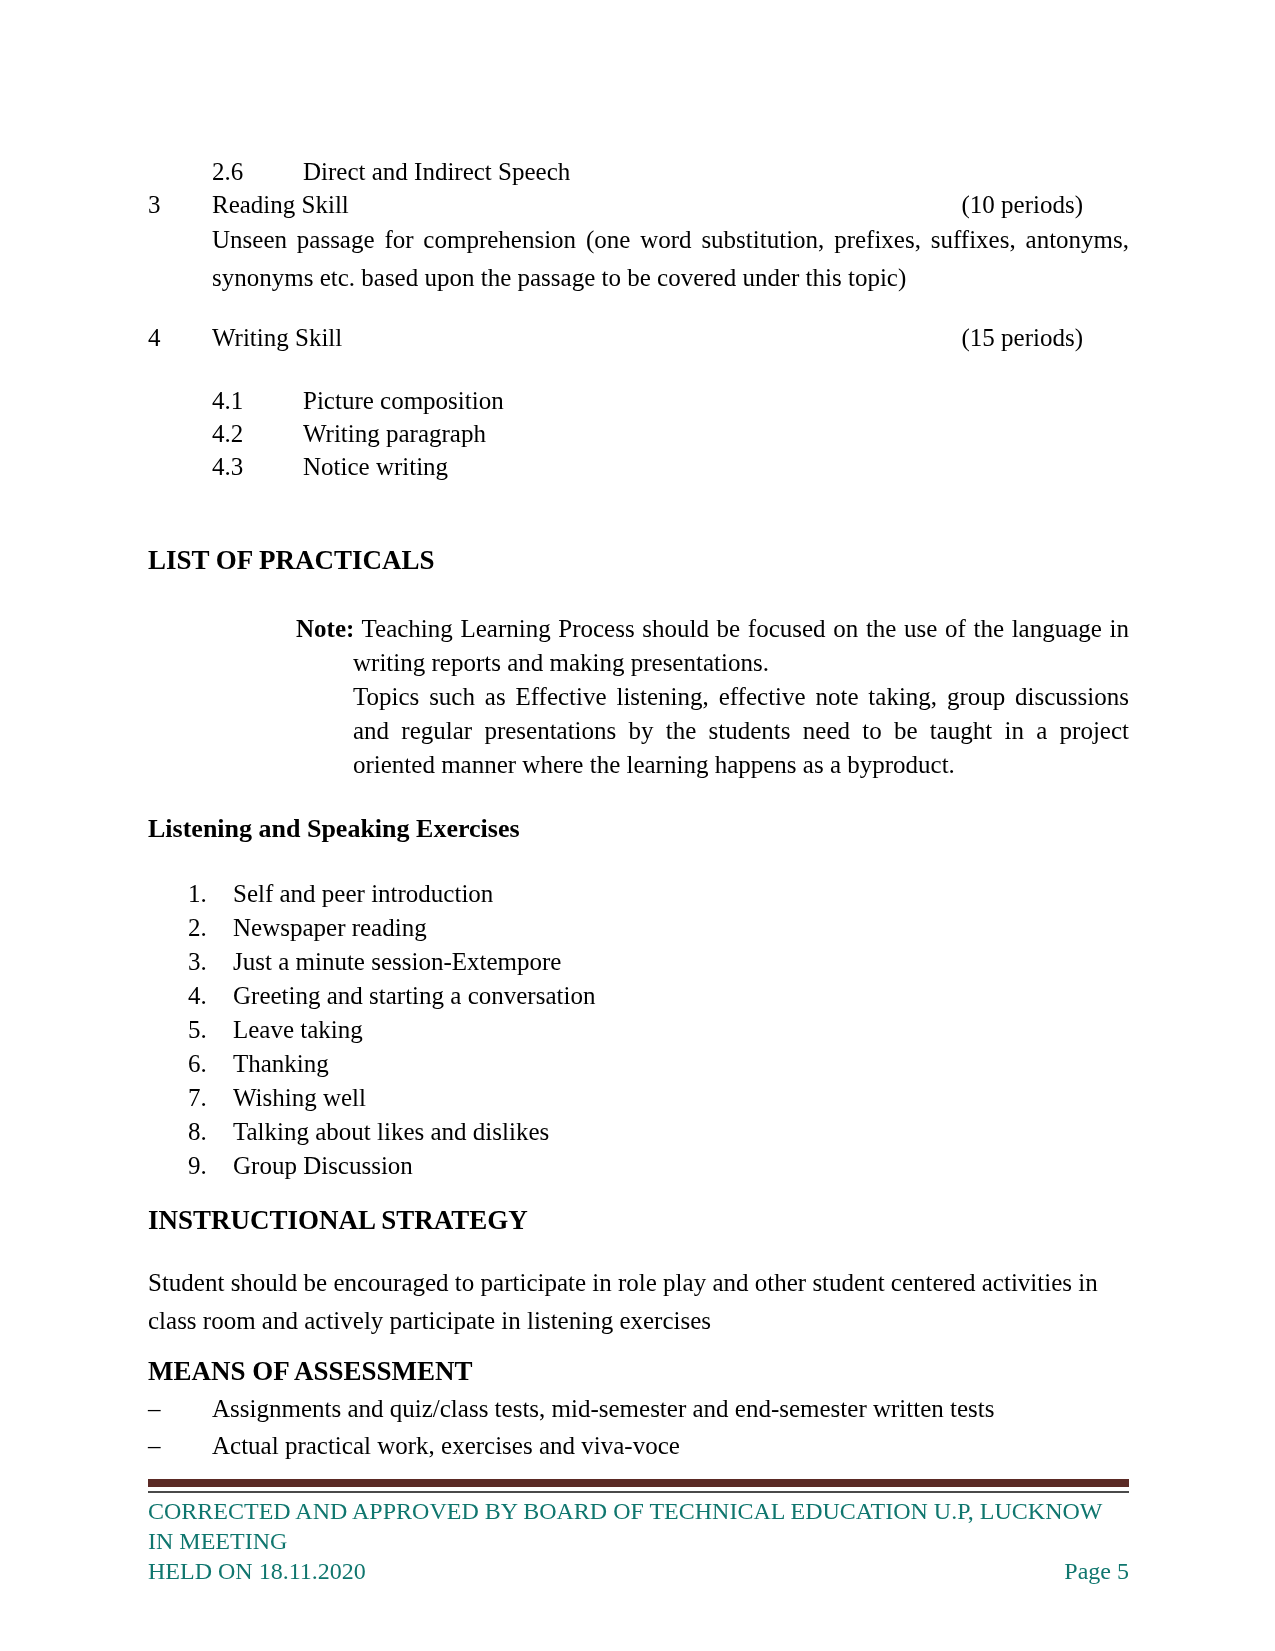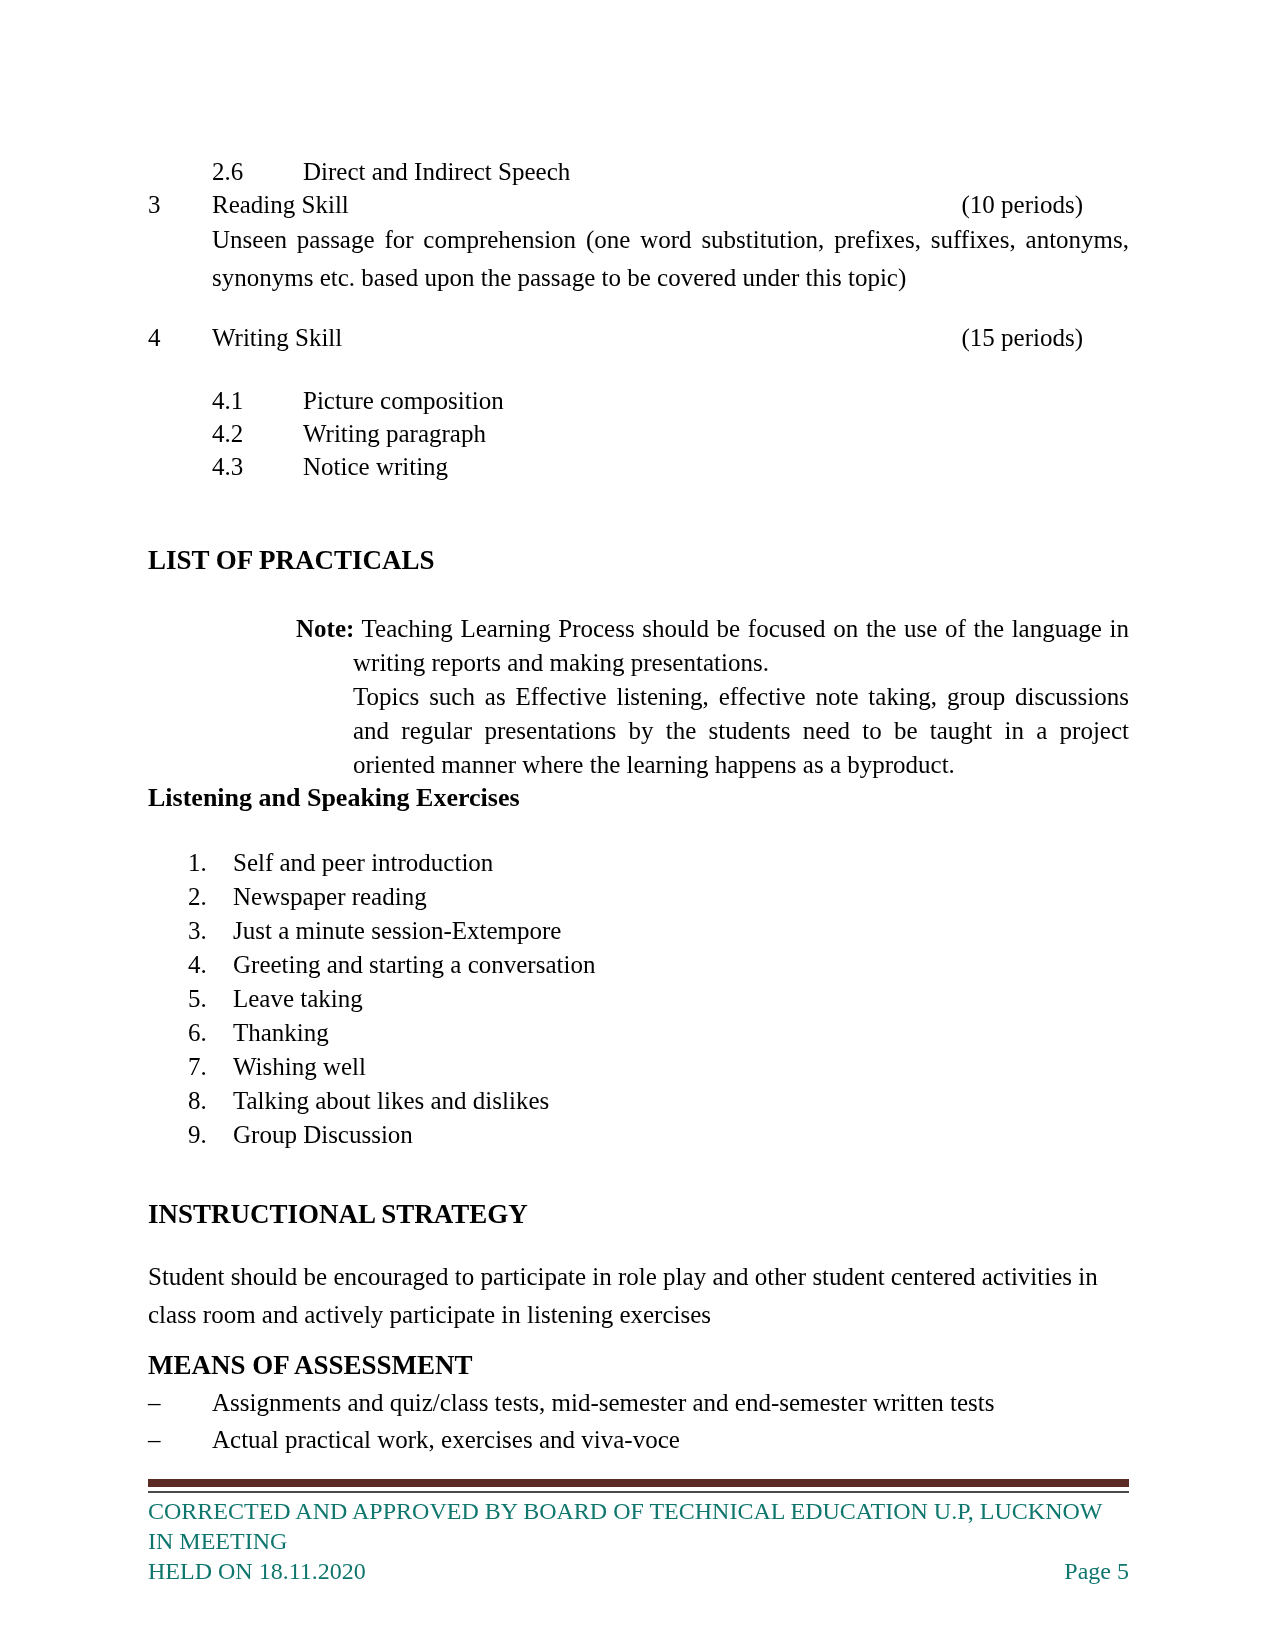--- a/index.html
+++ b/index.html
@@ -44,25 +44,25 @@
     text-indent: -57px;
     line-height: 34px;
     text-align: justify;
   }
   .note-p1 .note-label { font-weight: bold; }
   .note-p2 {
     margin-left: 205px;
     line-height: 34px;
     text-align: justify;
   }
-  .h-exercises { font-size: 26px; }
+  .h-exercises { margin-top: 31px; font-size: 26px; }
   .exercise-list { margin-top: 33px; list-style: none; }
   .exercise-item { display: flex; align-items: baseline; line-height: 34px; margin-left: 40px; }
   .exercise-num { flex: 0 0 45px; }
-  .h-strategy { margin-top: 47px; }
+  .h-strategy { margin-top: 22px; }
   .strategy-text { margin-top: 28px; line-height: 38px; }
   .h-means { margin-top: 16px; }
   .dash-row { display: flex; align-items: baseline; line-height: 31px; margin-top: 6px; }
   .dash-col { flex: 0 0 64px; }
   .footer {
     position: absolute;
     left: 148px;
     right: 146px;
     top: 1479px;
     font-size: 24px;

